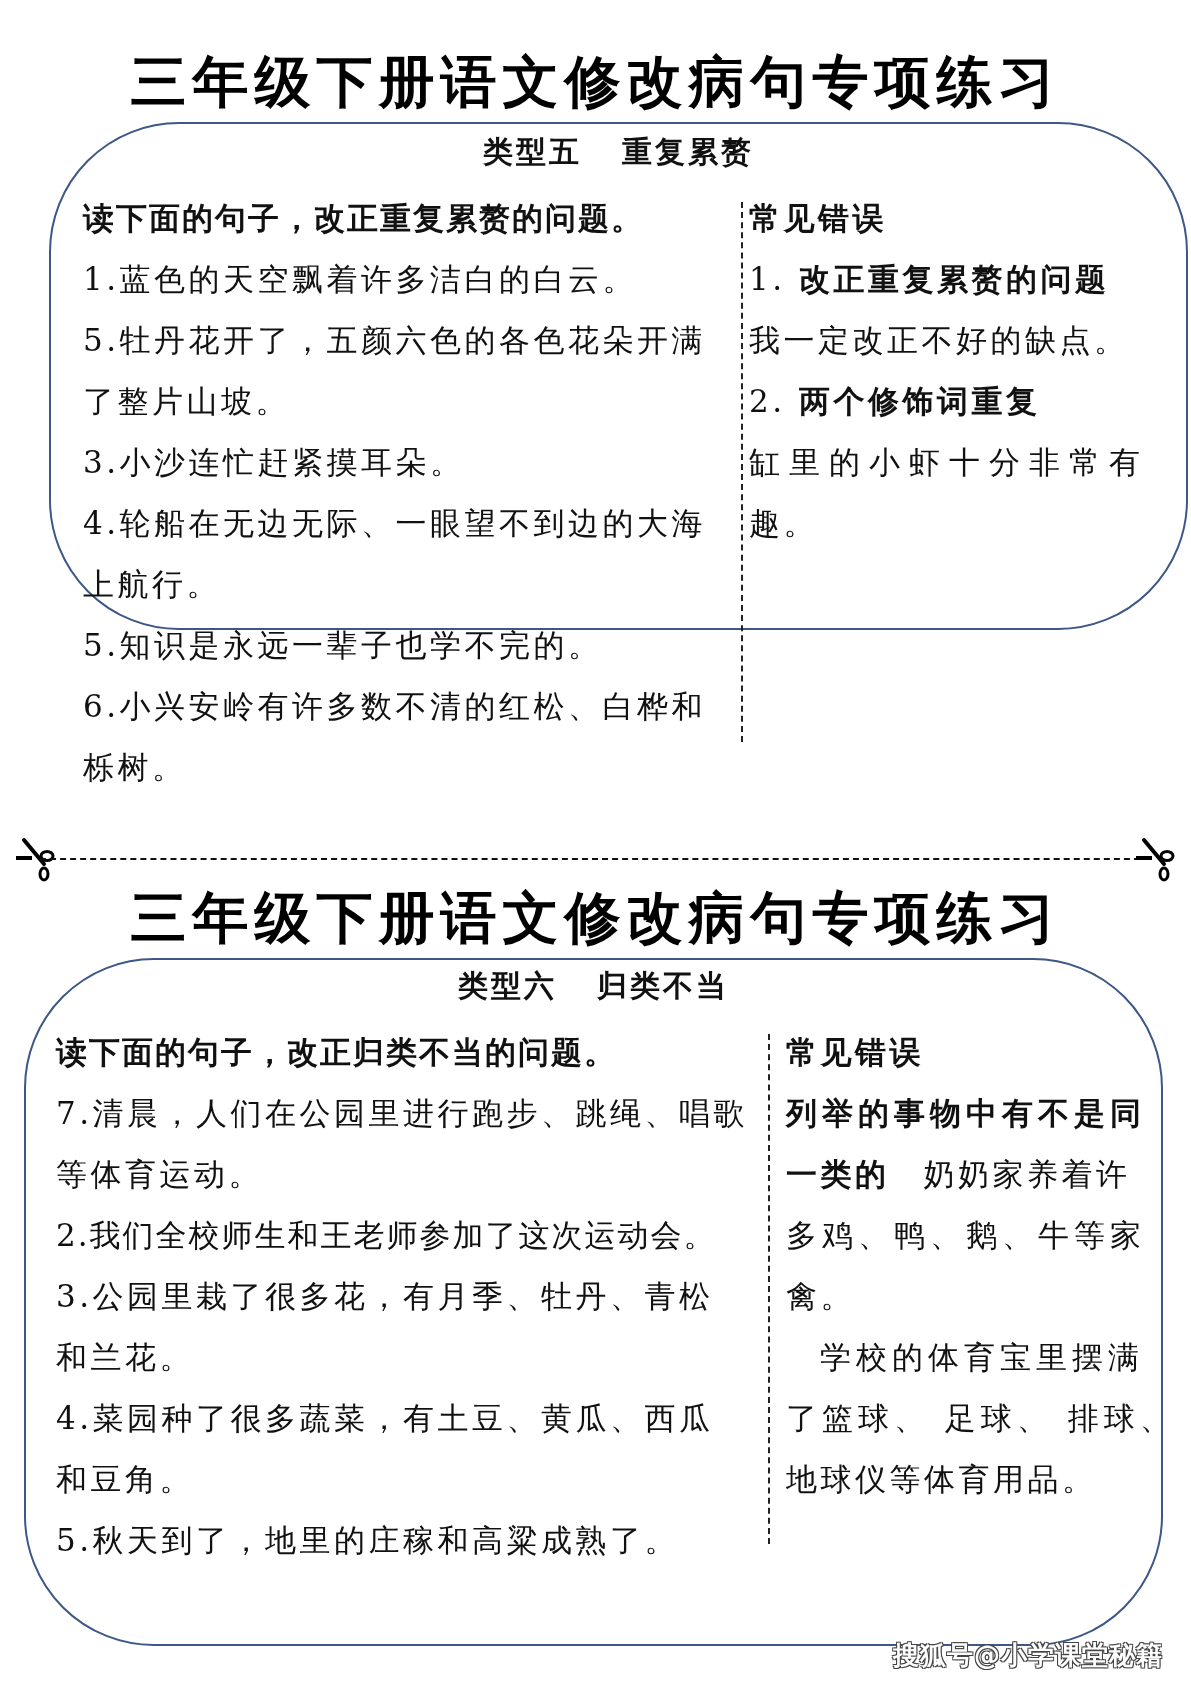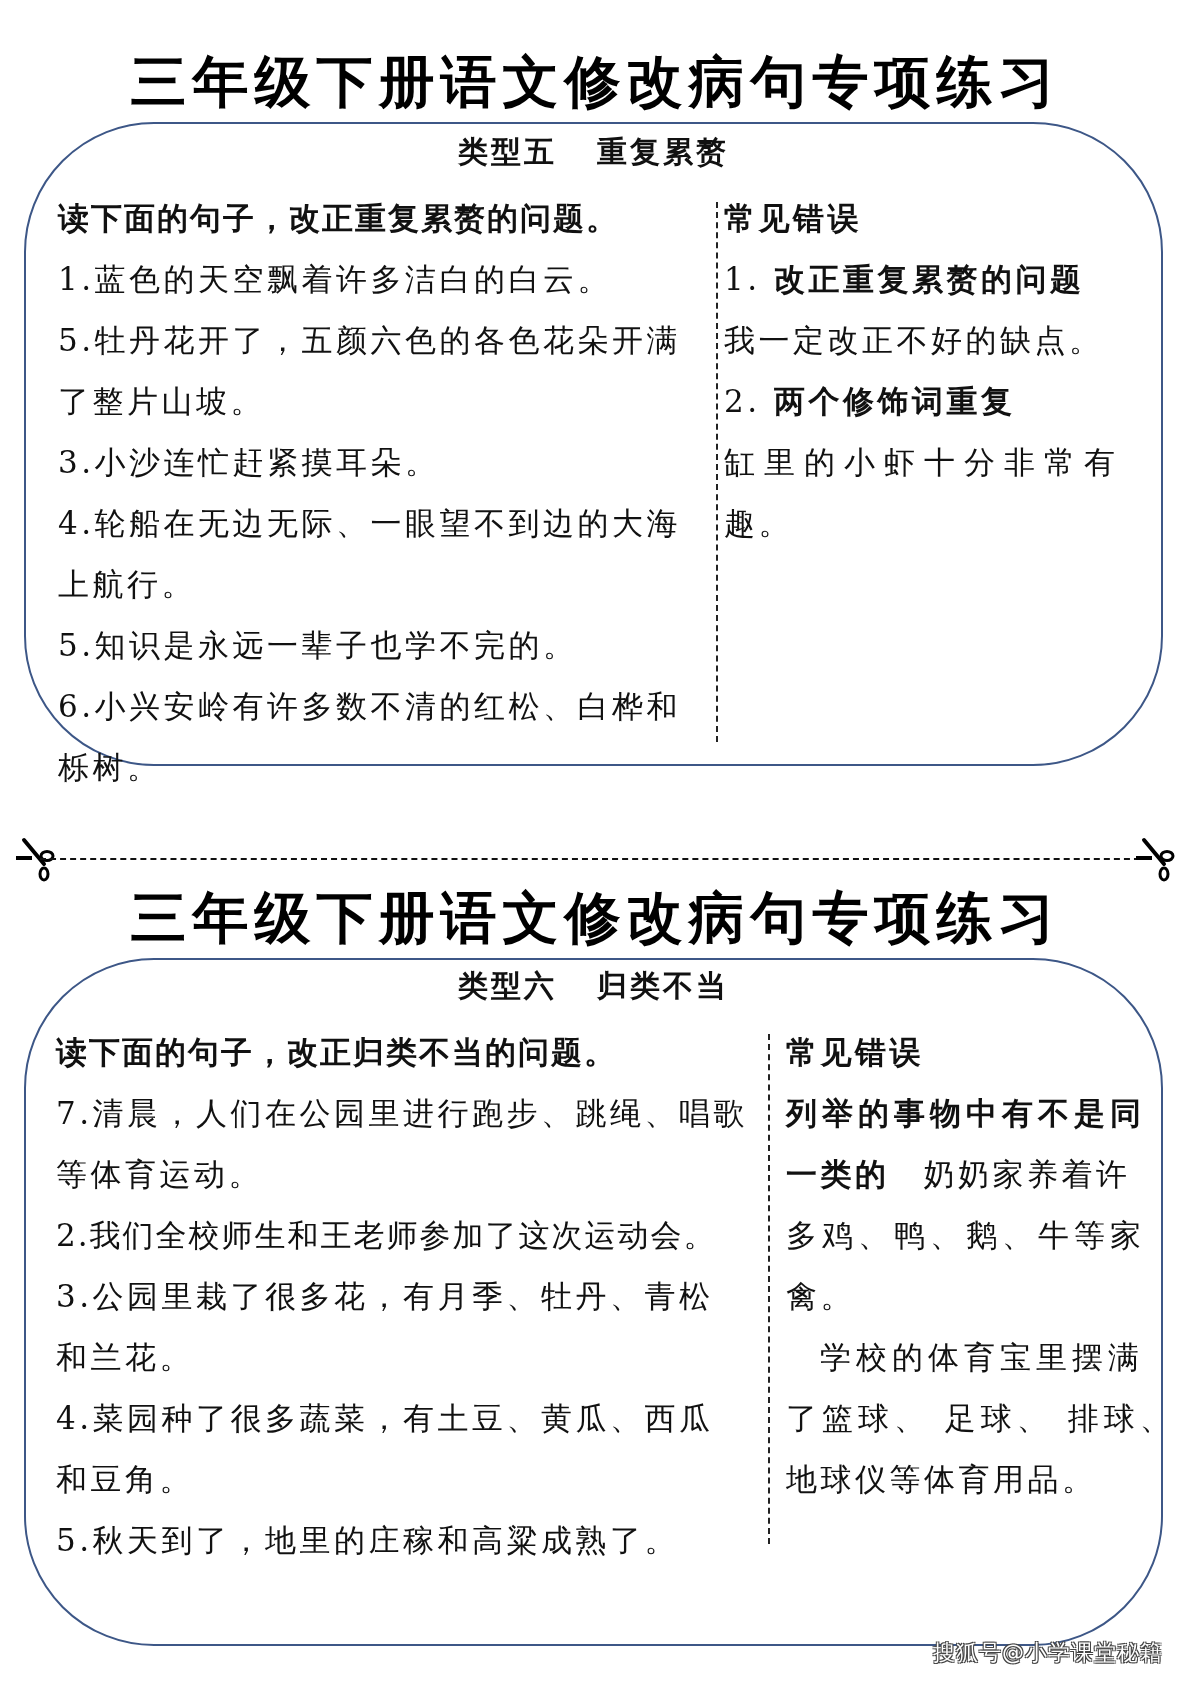--- a/index.html
+++ b/index.html
@@ -14,30 +14,30 @@
               font-family: "DejaVu Sans", "Liberation Sans", sans-serif; font-weight: bold;
               font-size: 30px; letter-spacing: 3px; line-height: 40px; }
   .subtitle .gap { display: inline-block; width: 40px; }
   .col { position: absolute; }
   .line { font-size: 31px; line-height: 61px; white-space: nowrap; letter-spacing: 3.5px; }
   .bold { font-family: "DejaVu Sans", "Liberation Sans", sans-serif; font-weight: bold; }
   .divider { position: absolute; width: 0; border-left: 2px dashed #222; }
   .cutline { position: absolute; top: 858px; left: 40px; width: 1110px; border-top: 2.5px dashed #111; }
   .scissor { position: absolute; top: 836px; width: 42px; height: 46px; }
   .watermark { position: absolute; right: 28px; top: 1638px;
-               font-family: "DejaVu Sans", "Liberation Sans", sans-serif; font-weight: normal;
-               font-size: 22px; color: #fff; letter-spacing: 1px;
+               font-family: "DejaVu Sans", "Liberation Sans", sans-serif; font-weight: bold;
+               font-size: 26px; color: #fff; letter-spacing: 1px;
                text-shadow: -1px -1px 0 #444, 1px -1px 0 #444, -1px 1px 0 #444, 1px 1px 0 #444; }
 </style>
 </head>
 <body>
 
 <div class="title" style="top:52px;">三年级下册语文修改病句专项练习</div>
 
-<div class="box" style="top:122px; height:644px;">
+<div class="box" style="top:122px; height:508px;margin-left:25px;">
   <div class="subtitle" style="top:8px;">
     <span>类型五</span><span class="gap"></span><span>重复累赘</span>
   </div>
 
   <div class="col" style="left:32px; top:64px;">
     <div class="line bold" style="letter-spacing:2px;">读下面的句子，改正重复累赘的问题。</div>
     <div class="line">1.蓝色的天空飘着许多洁白的白云。</div>
     <div class="line">5.牡丹花开了，五颜六色的各色花朵开满</div>
     <div class="line">了整片山坡。</div>
     <div class="line">3.小沙连忙赶紧摸耳朵。</div>

